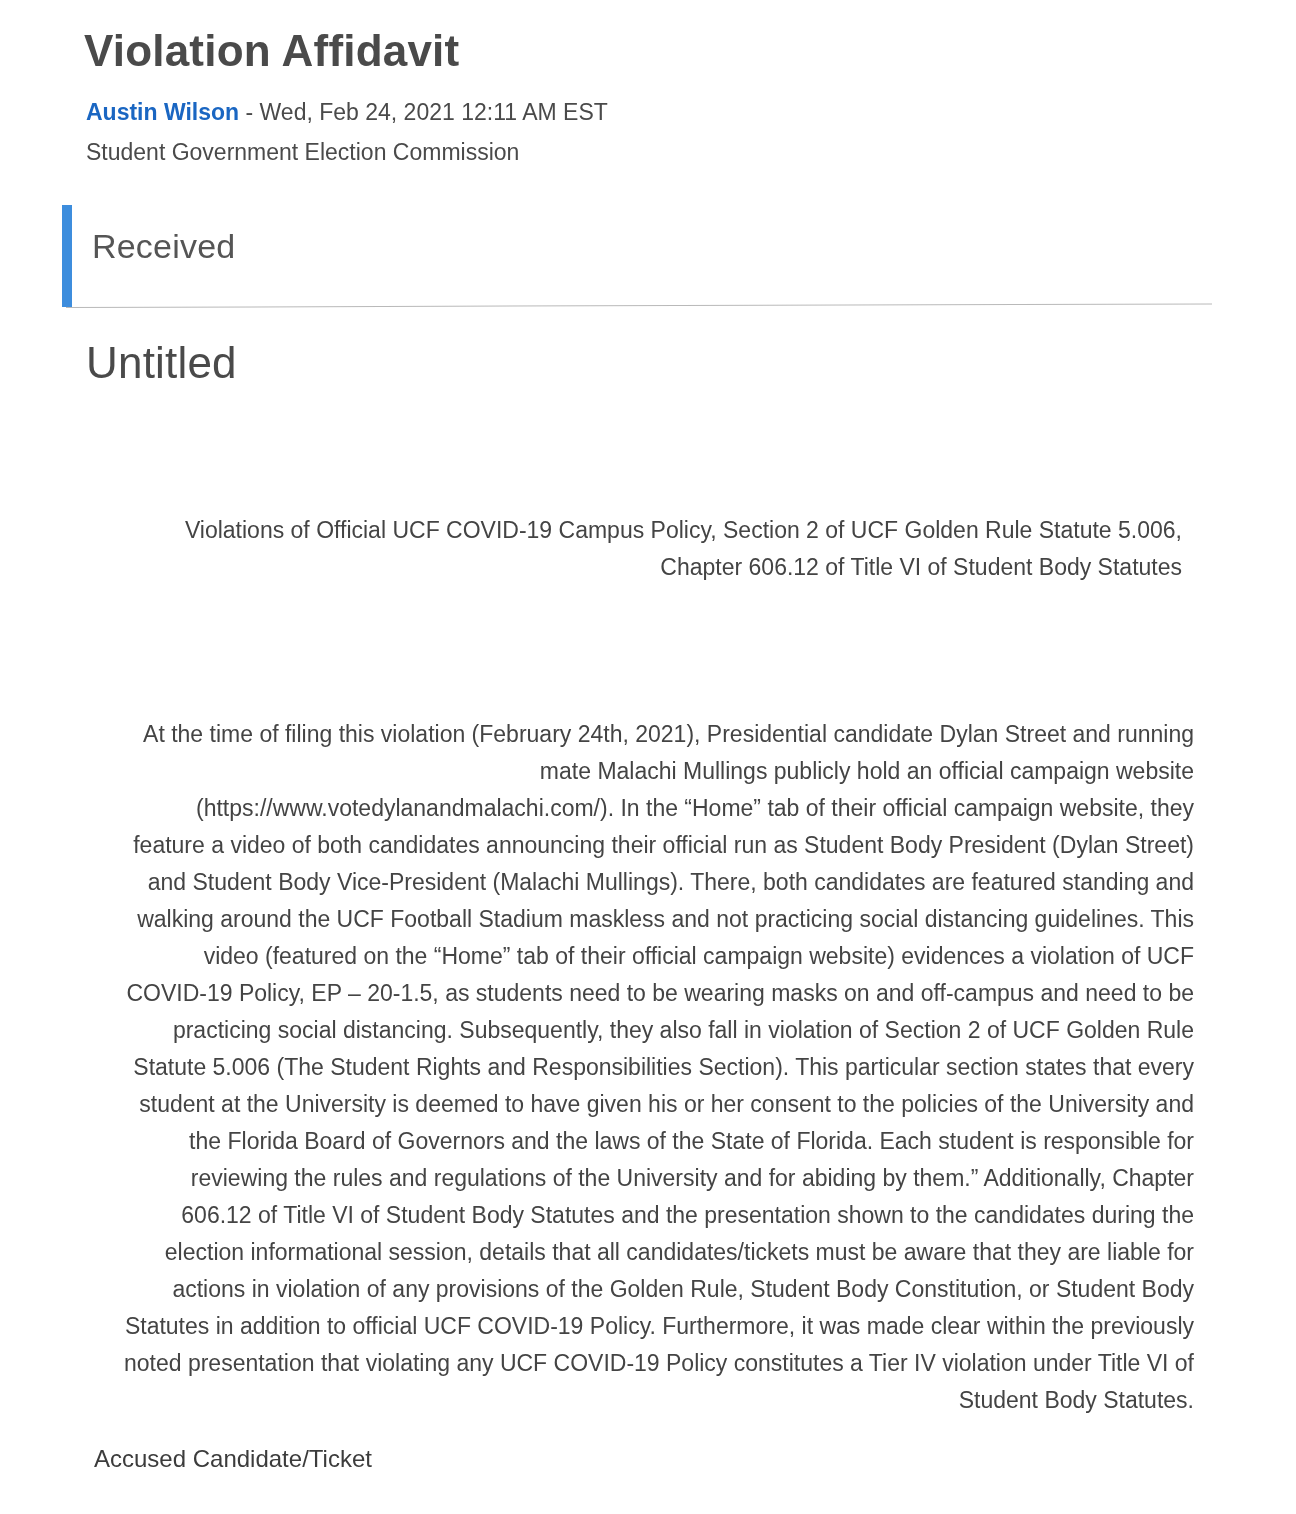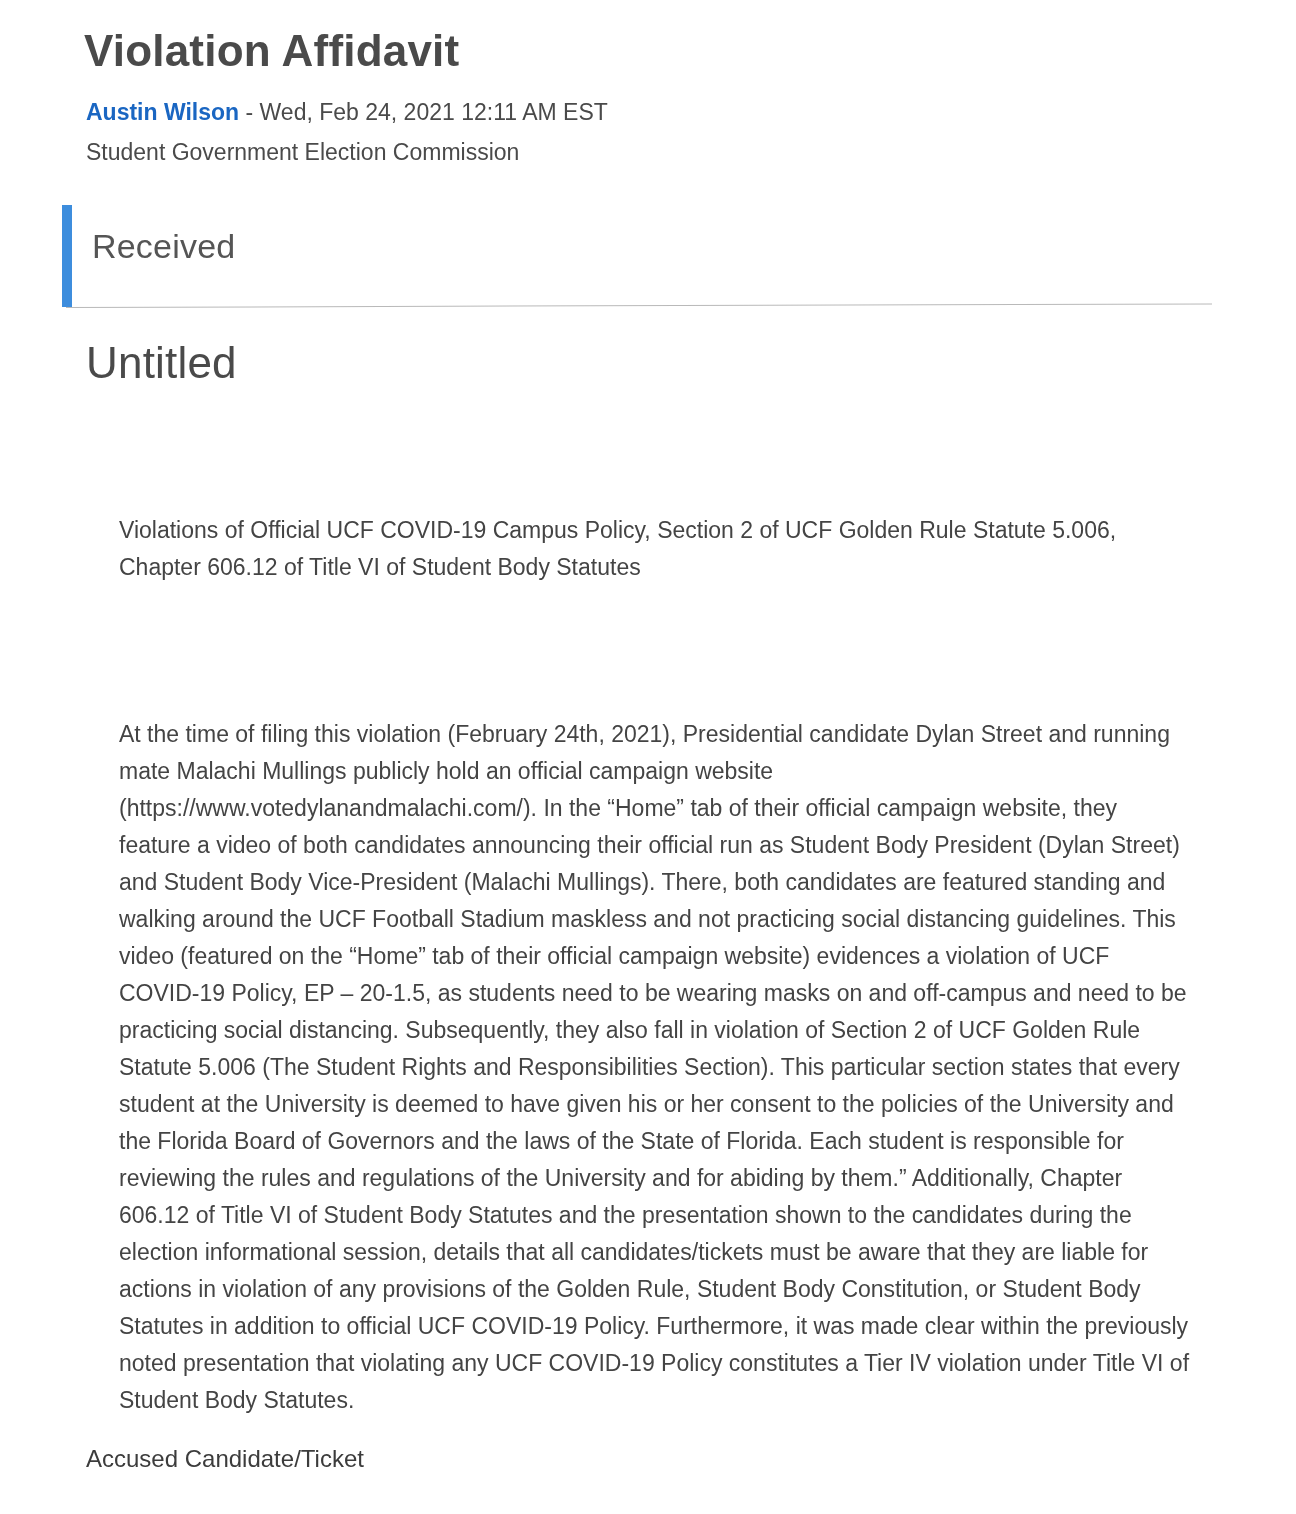--- a/index.html
+++ b/index.html
@@ -118,30 +118,30 @@
     font-weight: 400;
     color: #3c3c3c;
     white-space: nowrap;
   }
   .field-value {
     position: absolute;
     left: 119px;
     font-size: 23px;
     line-height: 37px;
     color: #444444;
-    text-align: left;
+    text-align: right;
   }
 
   #label-statute { top: 450px; }
   #value-statute { top: 512px; width: 1063px; }
 
   #label-description { top: 656px; }
   #value-description { top: 716px; width: 1075px; }
 
-  #label-accused { top: 1445px; }
+  #label-accused { top: 1445px; margin-left: 8px; }
 </style>
 </head>
 <body>
 
 <div class="page">
 
   <div class="doc-title">Violation Affidavit</div>
 
   <div class="byline">
     <span class="author">Austin Wilson</span><span class="sep"> - </span><span>Wed, Feb 24, 2021 12:11 AM EST</span>

